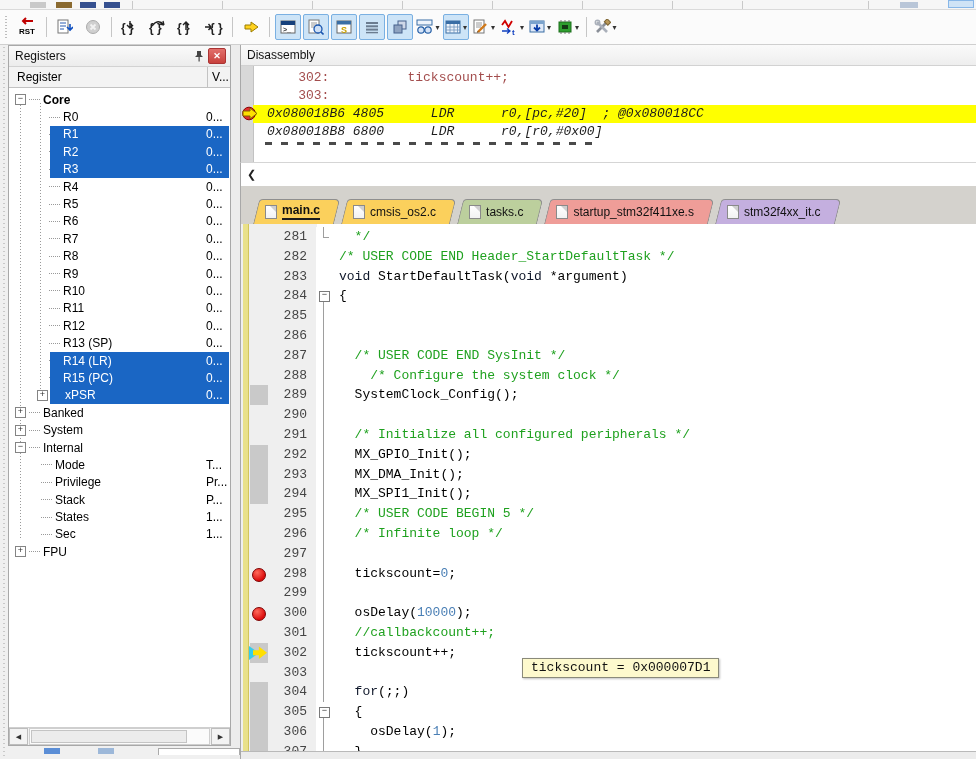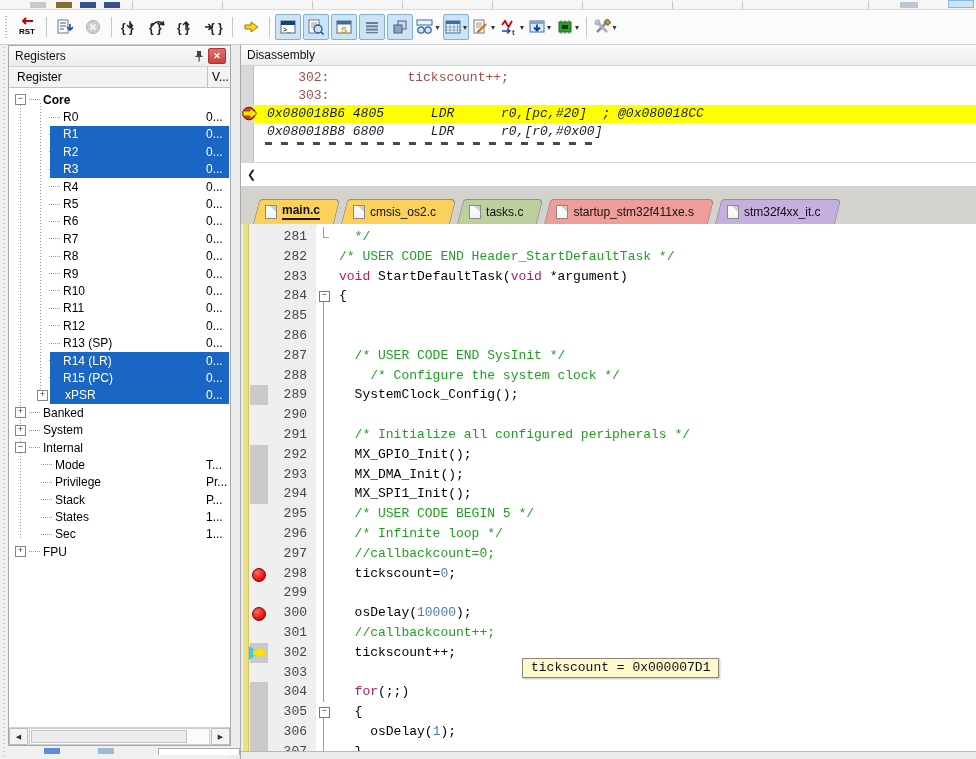--- a/index.html
+++ b/index.html
@@ -102,21 +102,21 @@
       clip-path:polygon(0 32%,42% 32%,42% 6%,100% 50%,42% 94%,42% 68%,0 68%);background:#ffdf00;}
   .lno{width:40px;flex:none;text-align:right;padding-right:9px;color:#454545;}
   .fold{width:16px;flex:none;position:relative;height:100%;background:#fff;}
   .f-line::before{content:'';position:absolute;left:7px;top:0;bottom:0;width:1px;background:#9e9e9e;}
   .f-end::before{content:'';position:absolute;left:7px;top:0;height:10px;width:1px;background:#9e9e9e;}
   .f-end::after{content:'';position:absolute;left:7px;top:10px;width:6px;height:1px;background:#9e9e9e;}
   .fbox{position:absolute;left:3px;top:5px;width:9px;height:9px;border:1px solid #7a7a7a;background:#fff;
         font-size:9px;line-height:7px;text-align:center;color:#333;z-index:2;}
   .f-box::before{content:'';position:absolute;left:7px;top:15px;bottom:0;width:1px;background:#9e9e9e;}
   .code{white-space:pre;padding-left:7px;}
-  .c-com{color:#1fa11f;} .c-kw{color:#be185d;} .c-num{color:#4a7fb5;}
+  .c-com{color:#1fa11f;} .c-kw{color:#0f172a;} .c-num{color:#4a7fb5;}
   .tooltipbox{position:absolute;left:281px;top:434px;z-index:6;background:#fdf9cd;border:1px solid #8a8a7a;
       padding:1px 8px 2px 8px;font-family:"Liberation Mono",monospace;font-size:13px;color:#111;box-shadow:1px 1px 2px rgba(0,0,0,.25);}
   .ebottom{position:absolute;left:0;right:0;bottom:0;height:8px;background:#ececec;border-top:1px solid #b9b9b9;z-index:5;}
 </style>
 </head>
 <body>
 
 <div id="app">
 
   <div class="top-partial">
@@ -640,21 +640,20 @@
               <div class="crow">
                 <span class="mark"></span>
                 <span class="lno">296</span>
                 <span class="fold f-line"></span>
                 <span class="code"><span class="c-com">  /* Infinite loop */</span></span>
               </div>
               <div class="crow">
                 <span class="mark"></span>
                 <span class="lno">297</span>
                 <span class="fold f-line"></span>
-                <span class="code"><span class="c-com">  //callbackcount=0;</span></span>
               </div>
               <div class="crow">
                 <span class="mark">
                   <span class="bp"></span>
                 </span>
                 <span class="lno">298</span>
                 <span class="fold f-line"></span>
                 <span class="code"><span>  tickscount=</span><span class="c-num">0</span><span>;</span></span>
               </div>
               <div class="crow">

